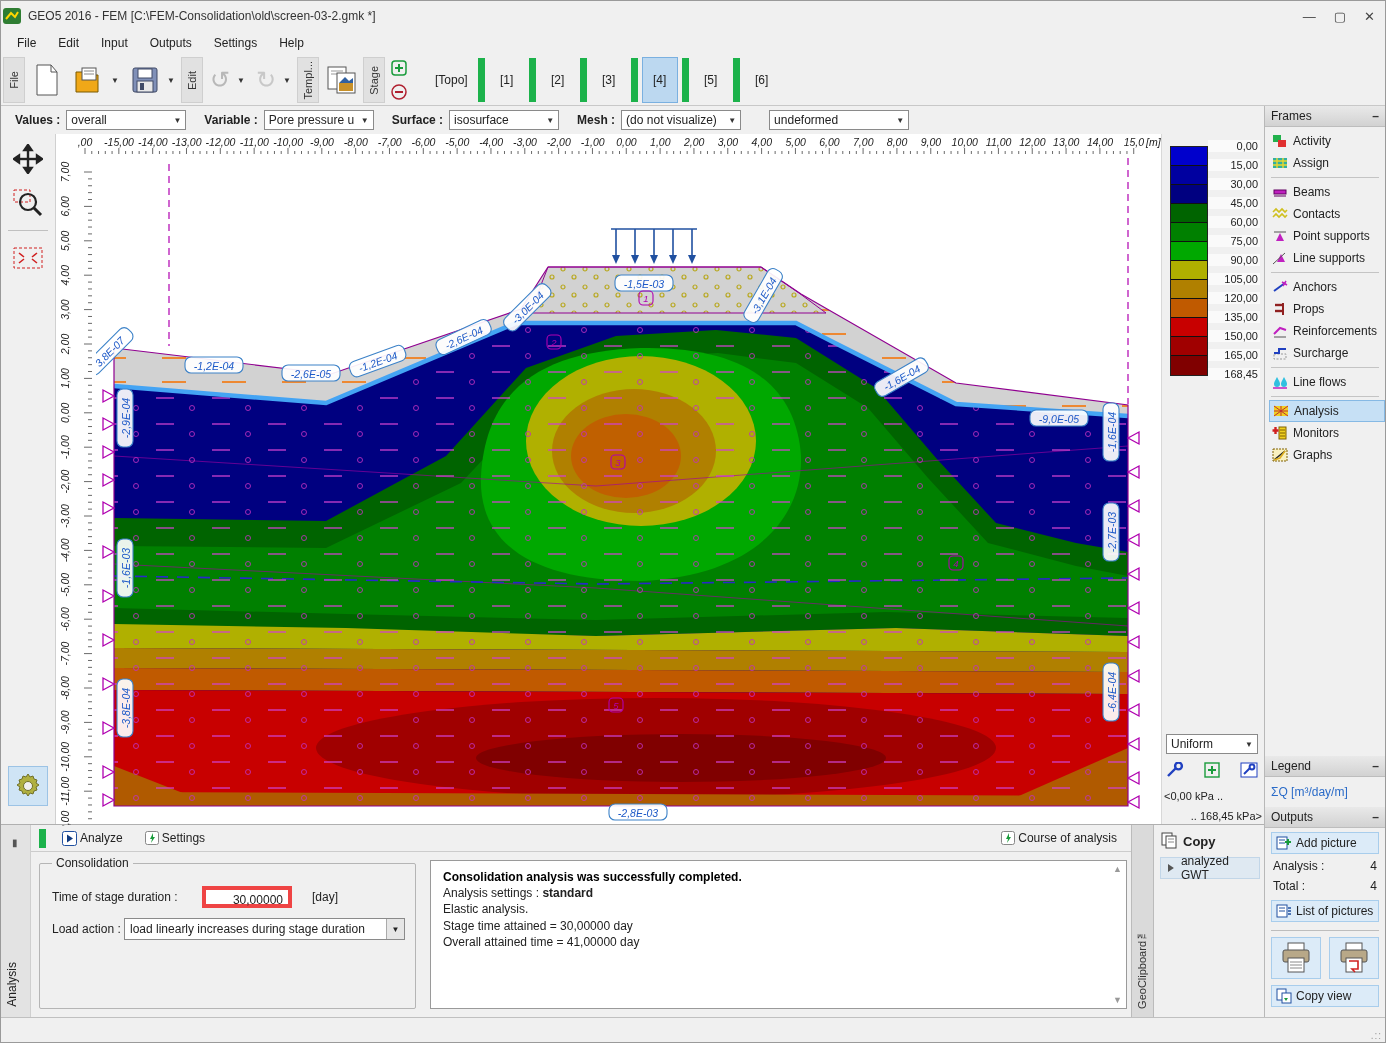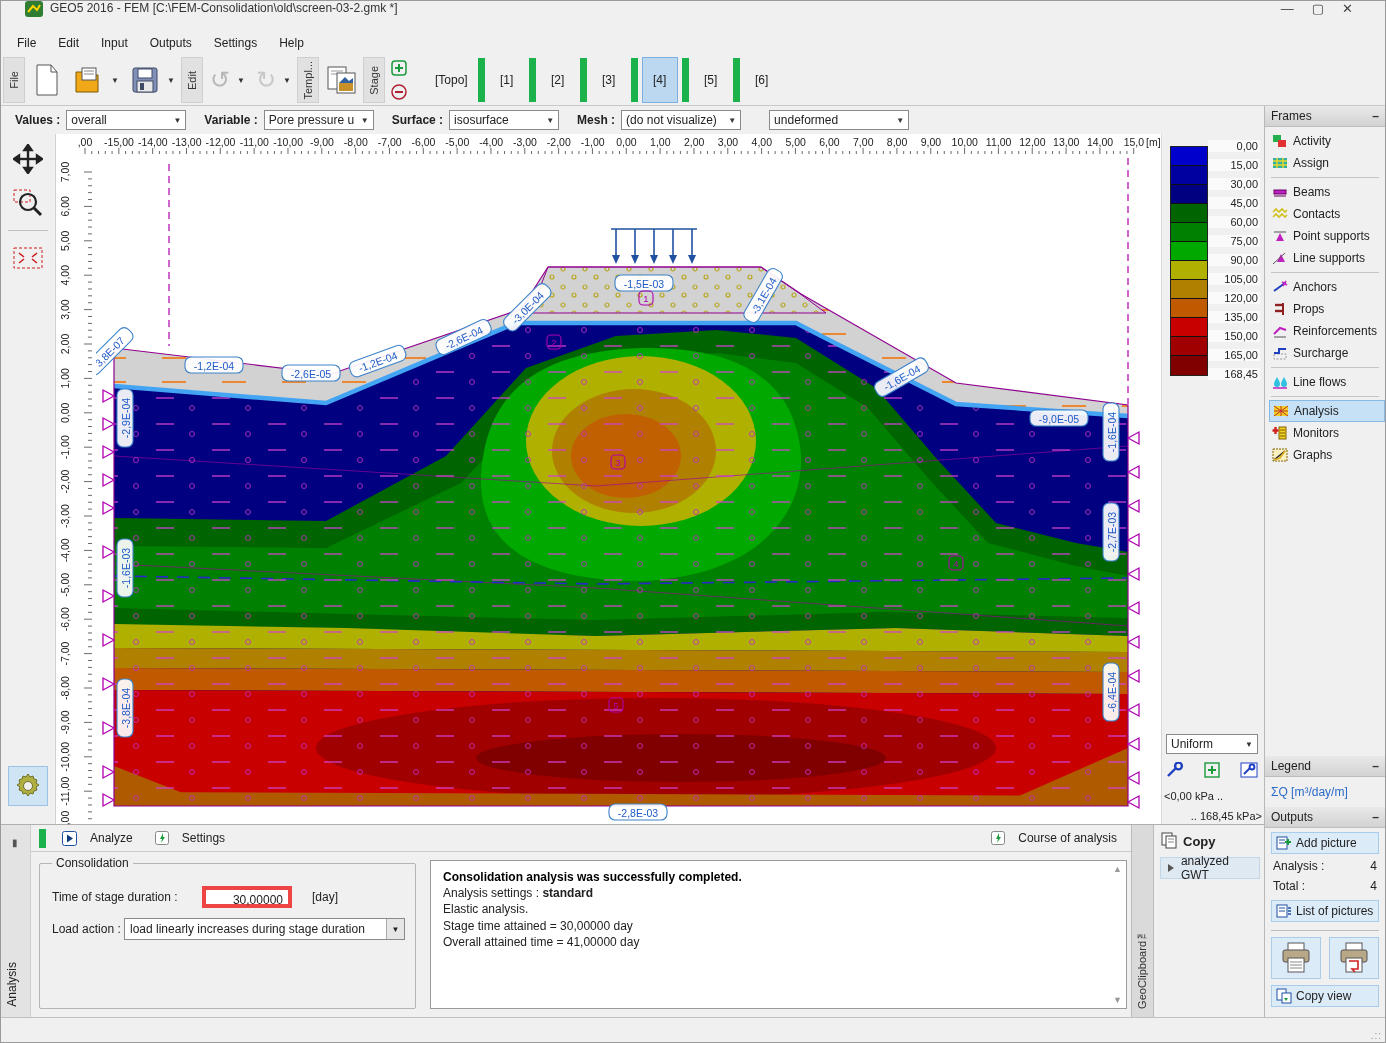--- a/index.html
+++ b/index.html
@@ -1,21 +1,21 @@
 <!DOCTYPE html>
 <html><head>
 <meta charset="utf-8">
 <style>
   * { margin:0; padding:0; box-sizing:border-box; }
   html,body { width:1386px; height:1043px; overflow:hidden;
     font-family:"Liberation Sans", sans-serif; font-size:12px; color:#222; background:#f0f0f0; }
   .app { width:1386px; height:1043px; display:flex; flex-direction:column; border:1px solid #9a9a9a; }
 
   
-  .titlebar { height:30px; background:#f0f0f0; display:flex; align-items:flex-start; padding:0 24px; flex:0 0 auto; }
+  .titlebar { height:30px; background:#f0f0f0; display:flex; align-items:center; padding:0 2px; flex:0 0 auto; }
   .titlebar .logo { width:18px; height:16px; margin-right:7px; }
   .titlebar .title { font-size:12px; color:#333; flex:1; }
   .winbtns { display:flex; gap:18px; margin-right:8px; color:#444; font-size:13px; }
   .winbtns span { cursor:default; }
 
   
   .menubar { height:24px; display:flex; align-items:center; gap:2px; padding-left:6px; flex:0 0 auto; }
   .menubar span { padding:3px 10px; }
 
   
@@ -41,21 +41,21 @@
   .leftmain { width:1263px; display:flex; flex-direction:column; }
   .workrow { flex:1; display:flex; min-height:0; }
 
   
   .tools { width:55px; background:#f0f0f0; border-right:1px solid #d0d0d0; display:flex; flex-direction:column; align-items:center; padding-top:8px; gap:10px; }
   .toolicon { width:34px; height:34px; display:flex; align-items:center; justify-content:center; }
   .tools hr { width:40px; border:none; border-top:1px solid #c0c0c0; }
   .gearbtn { margin-top:auto; margin-bottom:18px; width:40px; height:40px; background:#cfe4f5; border:1px solid #9cc3e5; display:flex; align-items:center; justify-content:center; }
 
   
-  .canvas { width:1105px; background:#fff; position:relative; }
+  .canvas { width:1105px; background:#fff; position:relative;font-style:italic; }
   #top-ruler { position:absolute; left:0; top:0; }
   #left-ruler { position:absolute; left:0; top:22px; }
   #plot { position:absolute; left:40px; top:22px; }
 
   
   .scalecol { width:103px; background:#f0f0f0; border-left:1px solid #d8d8d8; padding:8px 4px 0 6px; position:relative; }
   .scalewrap { position:relative; height:238px; }
   .bands { position:absolute; left:2px; top:4px; width:38px; border:1px solid #222; }
   .band { height:19px; border-bottom:1px solid #111; }
   .band:last-child { border-bottom:none; }
@@ -81,21 +81,21 @@
   .outhr { border:none; border-top:1px solid #bdbdbd; margin:6px 6px 0 6px; }
 
   
   .bottompanel { height:193px; border-top:1px solid #b0b0b0; display:flex; flex:0 0 auto; background:#f0f0f0; }
   .atab { width:30px; background:#e3e3e3; border-right:1px solid #cfcfcf; position:relative; }
   .atab .alabel { position:absolute; bottom:10px; left:4px; transform:rotate(180deg); writing-mode:vertical-rl; font-size:12px; color:#222; }
   .atab .grip { position:absolute; top:12px; left:11px; font-size:10px; color:#555; }
   .bcontent { width:1100px; display:flex; flex-direction:column; }
   .brow { height:27px; display:flex; align-items:center; gap:10px; padding:0 8px; border-bottom:1px solid #cccccc; }
   .greenbar { width:7px; height:19px; background:#1cb24b; }
-  .btool { display:flex; align-items:center; gap:13px; padding:2px 6px; }
+  .btool { display:flex; align-items:center; gap:3px; padding:2px 6px; }
   .course { margin-left:auto; }
   .bfields { flex:1; display:flex; padding:6px 4px 8px 8px; gap:14px; }
   .groupbox { width:377px; border:1px solid #b5b5b5; border-radius:2px; position:relative; margin-top:5px; padding:22px 10px 0 12px; }
   .groupbox .gtitle { position:absolute; top:-8px; left:12px; background:#f0f0f0; padding:0 4px; }
   .frow { display:flex; align-items:center; margin-bottom:10px; }
   .inputbox { width:90px; height:22px; background:#fff; border:4px solid #ef4444; text-align:right; padding:3px 5px; }
   .selbox { flex:1; height:22px; background:#fff; border:1px solid #8a8a8a; display:flex; align-items:center; padding-left:5px; }
   .selbox .dbtn { margin-left:auto; width:18px; height:20px; background:#e6e6e6; border-left:1px solid #aaa; display:flex; align-items:center; justify-content:center; font-size:8px; }
   .results { flex:1; margin-top:2px; background:#fff; border:1px solid #9a9a9a; padding:8px 2px 8px 12px; font-size:12px; line-height:1.35; position:relative; }
   .results .r1 { color:#000000; font-weight:bold; }

